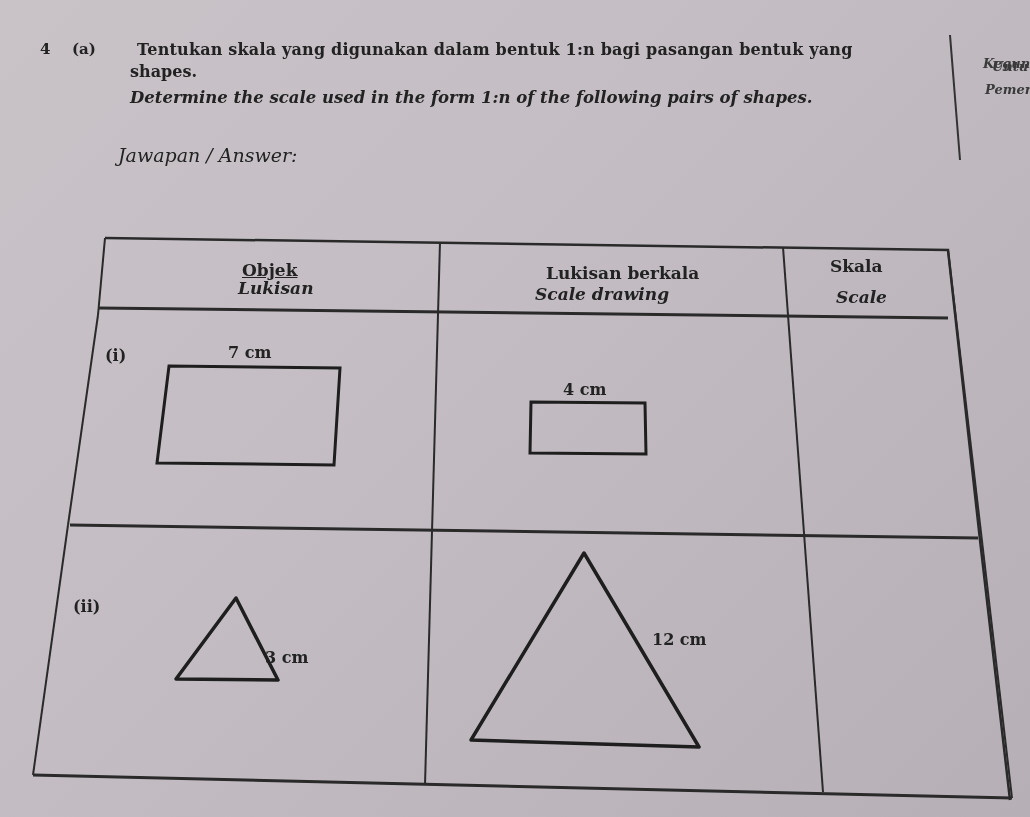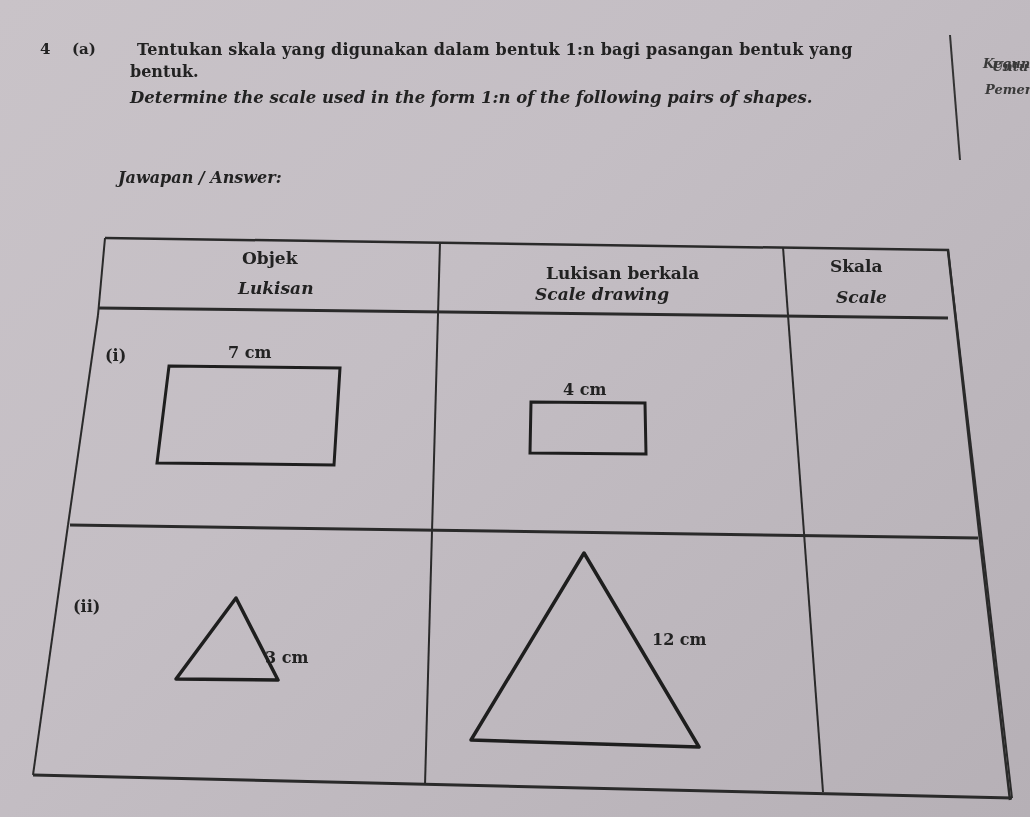--- a/index.html
+++ b/index.html
@@ -11,21 +11,21 @@
   }
   .abs { position:absolute; white-space:nowrap; }
   .q-num { left:40px; top:40px; font-size:15px; font-weight:bold; }
   .q-part { left:72px; top:40px; font-size:15px; font-weight:bold; }
   .q-malay { left:137px; top:40px; font-size:16px; font-weight:bold; letter-spacing:0.2px; }
   .q-malay-2 { left:130px; top:62px; font-size:16px; font-weight:bold; }
   .q-english { left:130px; top:88px; font-size:16.5px; font-weight:bold; font-style:italic; }
   .side-1 { left:992px; top:30px; font-size:13px; font-weight:bold; font-style:italic; color:#3a3a3a;margin-top:29px; }
   .side-2 { left:983px; top:56px; font-size:13px; font-weight:bold; font-style:italic; color:#3a3a3a; }
   .side-3 { left:985px; top:82px; font-size:13px; font-weight:bold; font-style:italic; color:#3a3a3a; }
-  .answer-label { left:118px; top:168px; font-size:16px; font-weight:bold; font-style:italic; }
+  .answer-label { left:118px; top:144px; font-size:19px; font-weight:normal; font-style:italic; }
   .th { font-size:17px; font-weight:bold; text-align:center; }
   .th-i { font-style:italic; }
   .lbl { font-size:16px; font-weight:bold; }
   .dim { font-size:16px; font-weight:bold; }
   svg.lines { position:absolute; left:0; top:0; }
 </style>
 </head>
 <body>
 
 <svg class="lines" width="1030" height="817">
@@ -54,31 +54,31 @@
   <polygon points="531,402 645,403 646,454 530,453" fill="none" stroke="#1e1e1e" stroke-width="3"></polygon>
 
   <polygon points="236,598 278,680 176,679" fill="none" stroke="#1e1e1e" stroke-width="3.5" stroke-linejoin="round"></polygon>
 
   <polygon points="584,553 699,747 471,740" fill="none" stroke="#1e1e1e" stroke-width="3.5" stroke-linejoin="round"></polygon>
 </svg>
 
 <span class="abs q-num">4</span>
 <span class="abs q-part">(a)</span>
 <span class="abs q-malay">Tentukan skala yang digunakan dalam bentuk 1:n bagi pasangan bentuk yang</span>
-<span class="abs q-malay-2">bentuk.</span>
+<span class="abs q-malay-2">shapes.</span>
 <span class="abs q-english">Determine the scale used in the form 1:n of the following pairs of shapes.</span>
 
 <span class="abs side-1">Untu</span>
 <span class="abs side-2">Kegun</span>
 <span class="abs side-3">Pemer</span>
 
 <span class="abs answer-label">Jawapan / Answer:</span>
 
 <div>
-  <span class="abs th" style="left:242px; top:248px;">Objek</span>
+  <span class="abs th" style="left:242px; top:260px;text-decoration:underline;">Objek</span>
   <span class="abs th th-i" style="left:238px; top:278px;">Lukisan</span>
   <span class="abs th" style="left:546px; top:253px;margin-top:10px;">Lukisan berkala</span>
   <span class="abs th th-i" style="left:535px; top:284px;">Scale drawing</span>
   <span class="abs th" style="left:830px; top:256px;">Skala</span>
   <span class="abs th th-i" style="left:836px; top:287px;">Scale</span>
 
   <span class="abs lbl" style="left:105px; top:346px;">(i)</span>
   <span class="abs dim" style="left:228px; top:343px;">7 cm</span>
   <span class="abs dim" style="left:563px; top:380px;">4 cm</span>
   <span class="abs dim" style="left:830px; top:400px;"></span>

